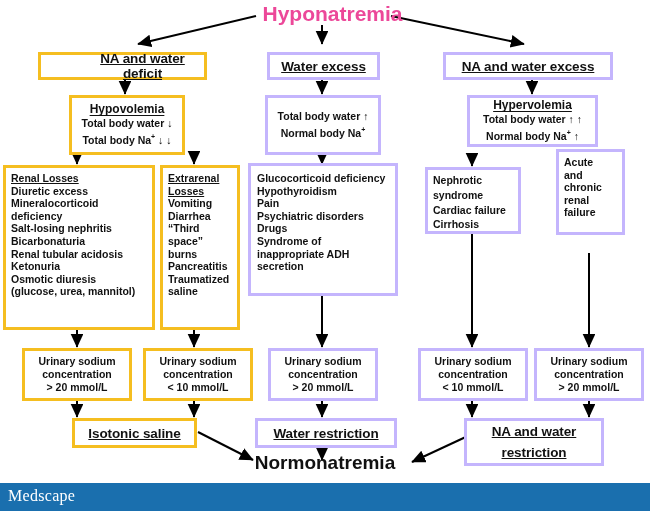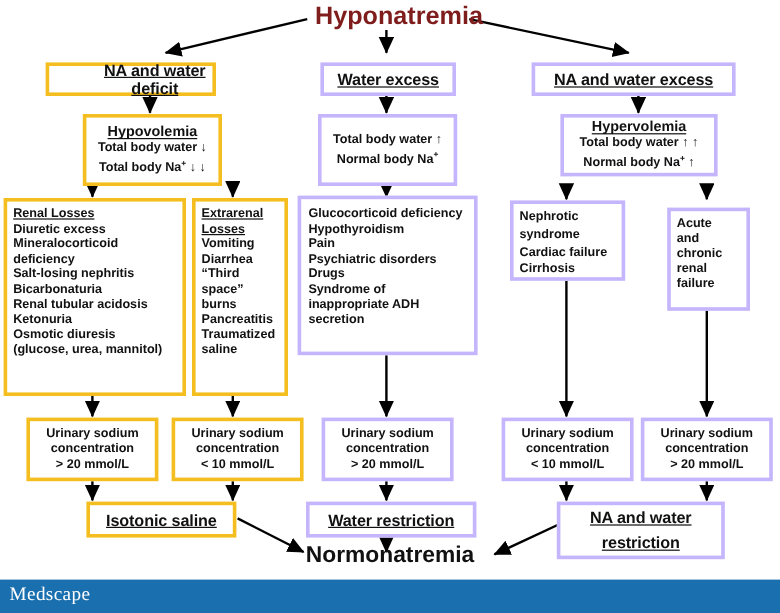--- a/index.html
+++ b/index.html
@@ -73,21 +73,21 @@
     pointer-events: none;
     z-index: 1;
   }
   #top-title {
     position: absolute;
     left: 0; right: 0;
     top: 2px;
     text-align: center;
     font-size: 21px;
     font-weight: bold;
-    color: #7f1d1d;
+    color: #ec4899;
     z-index: 4;
     margin-left: 15px;
   }
   #bottom-title {
     position: absolute;
     left: 0; right: 0;
     top: 452px;
     text-align: center;
     font-size: 19px;
     font-weight: bold;
@@ -166,21 +166,21 @@
     <line x1="194" y1="401" x2="194" y2="417" stroke="#000" stroke-width="2" marker-end="url(#ah)"></line>
     <line x1="322" y1="401" x2="322" y2="417" stroke="#000" stroke-width="2" marker-end="url(#ah)"></line>
     <line x1="472" y1="401" x2="472" y2="417" stroke="#000" stroke-width="2" marker-end="url(#ah)"></line>
     <line x1="589" y1="401" x2="589" y2="417" stroke="#000" stroke-width="2" marker-end="url(#ah)"></line>
 
     <line x1="198" y1="432" x2="253" y2="460" stroke="#000" stroke-width="2" marker-end="url(#ah)"></line>
     <line x1="322" y1="449" x2="322" y2="460" stroke="#000" stroke-width="2" marker-end="url(#ah)"></line>
     <line x1="470" y1="435" x2="412" y2="462" stroke="#000" stroke-width="2" marker-end="url(#ah)"></line>
   </svg>
 
-  <div class="box b-yellow hdr" style="left:38px; top:52px; width:142px; height:28px;padding-left:40px;">
+  <div class="box b-yellow hdr" style="left:38px; top:52px; width:169px; height:28px;padding-left:40px;">
     <div class="pad6">
       <u>NA and water deficit</u>
     </div>
   </div>
 
   <div class="box b-blue hdr" style="left:267px; top:52px; width:113px; height:28px;">
     <div class="pad6">
       <u>Water excess</u>
     </div>
   </div>
@@ -245,21 +245,21 @@
     <div> secretion</div>
   </div>
 
   <div class="box b-gray lines lft" style="left:425px; top:167px; width:96px; height:67px; justify-content:space-between; padding:4px 3px 0 5px;">
     <div>Nephrotic</div>
     <div> syndrome</div>
     <div>Cardiac failure</div>
     <div>Cirrhosis</div>
   </div>
 
-  <div class="box b-gray lines lft" style="left:556px; top:173px; width:69px; height:86px; justify-content:flex-start; padding:4px 3px 0 5px;">
+  <div class="box b-gray lines lft" style="left:556px; top:149px; width:69px; height:86px; justify-content:flex-start; padding:4px 3px 0 5px;">
     <div>Acute</div>
     <div>and</div>
     <div>chronic</div>
     <div>renal</div>
     <div>failure</div>
   </div>
 
   <div class="box b-yellow small-cap" style="left:22px; top:348px; width:110px; height:53px;">
     <div>Urinary sodium</div>
     <div>concentration</div>

